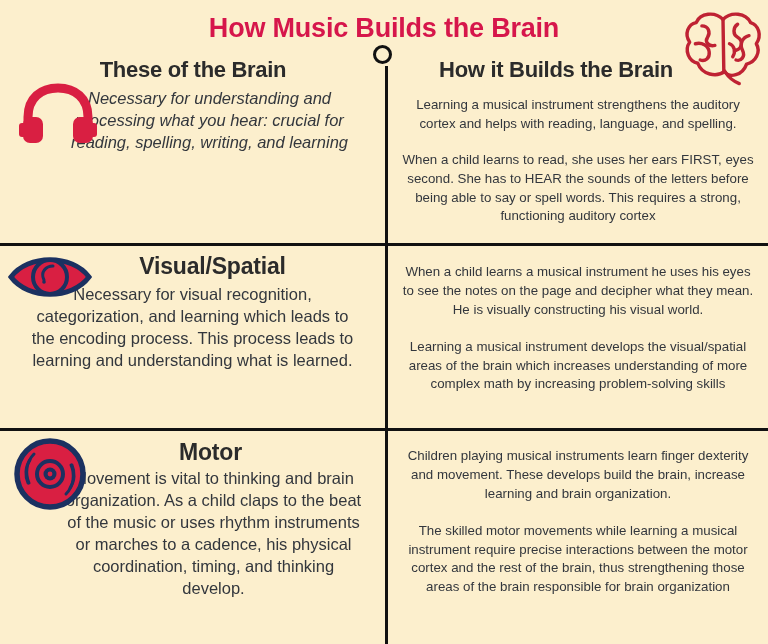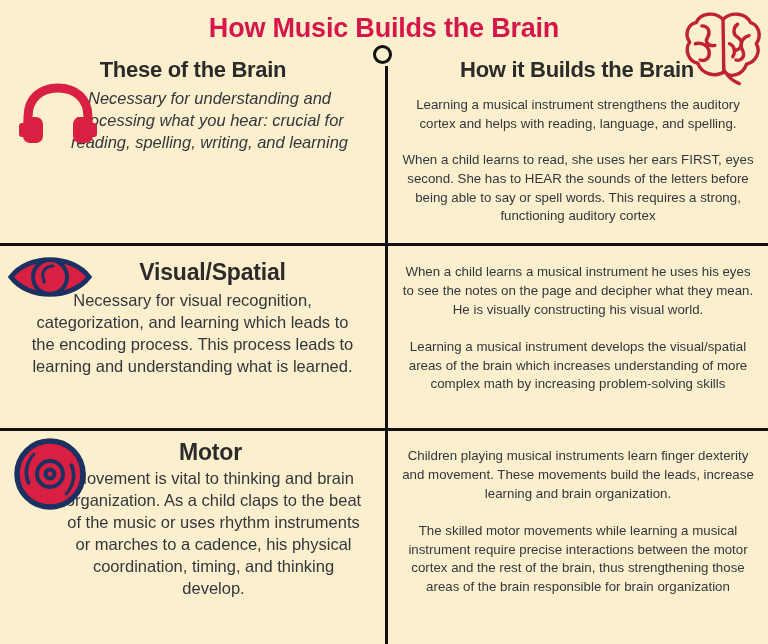--- a/index.html
+++ b/index.html
@@ -42,21 +42,21 @@
 
   .col-head {
     position: absolute;
     top: 57px;
     font-size: 22px;
     font-weight: bold;
     color: #2b2b2b;
     letter-spacing: -0.3px;
   }
   .col-head.left  { left: 0;   width: 386px; text-align: center; }
-  .col-head.right { left: 386px; width: 382px; text-align: center; }
+  .col-head.right { left: 365px; width: 382px; text-align: center; }
 
   
   .v-divider {
     position: absolute;
     left: 385px;
     top: 66px;
     width: 3px;
     height: 578px;
     background: #111111;
   }
@@ -91,21 +91,21 @@
   .cell-right { position: absolute; left: 388px; top: 0; width: 380px; height: 100%; }
 
   .area-title {
     font-size: 23px;
     font-weight: bold;
     color: #2b2b2b;
     text-align: center;
     letter-spacing: -0.2px;
   }
   .r1 .area-title { padding-left: 54px; padding-top: 20px; }
-  .r2 .area-title { padding-left: 40px; padding-top: 13px; }
+  .r2 .area-title { padding-left: 40px; padding-top: 7px; }
   .r3 .area-title { padding-left: 36px; padding-top: 8px; }
 
   .area-desc {
     font-size: 16.5px;
     color: #33373d;
     text-align: center;
     line-height: 1.33;
     padding: 0 14px;
   }
   .area-desc.italic { font-style: italic; margin-top: 8px; padding-left: 48px; }
@@ -221,18 +221,18 @@
             <path d="M16 22 C11 29 11 38 14 45"></path>
             <path d="M52 56 C60 48 61 36 57 27"></path>
             <path d="M56 50 C61 43 61 34 58 27"></path>
           </g>
         </svg>
       </div>
       <div class="area-title">Motor</div>
       <div class="area-desc">Movement is vital to thinking and brain organization. As a child claps to the beat of the music or uses rhythm instruments or marches to a cadence, his physical coordination, timing, and thinking develop.</div>
     </div>
     <div class="cell-right">
-      <div class="detail-p first">Children playing musical instruments learn finger dexterity and movement. These movements build the leads, increase learning and brain organization.</div>
+      <div class="detail-p first">Children playing musical instruments learn finger dexterity and movement. These develops build the brain, increase learning and brain organization.</div>
       <div class="detail-p second">The skilled motor movements while learning a musical instrument require precise interactions between the motor cortex and the rest of the brain, thus strengthening those areas of the brain responsible for brain organization</div>
     </div>
   </div>
 
 </div>
 
 </body></html>

